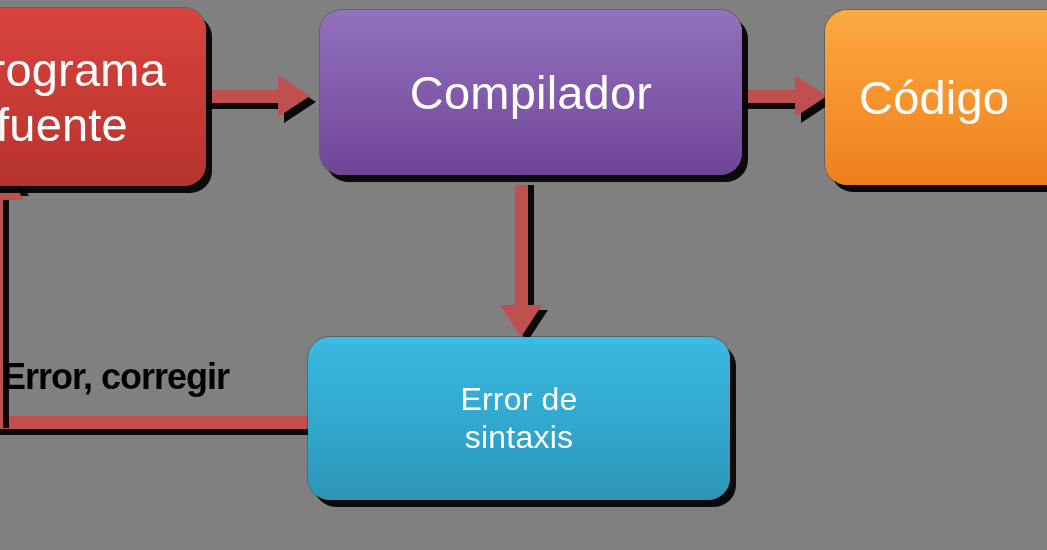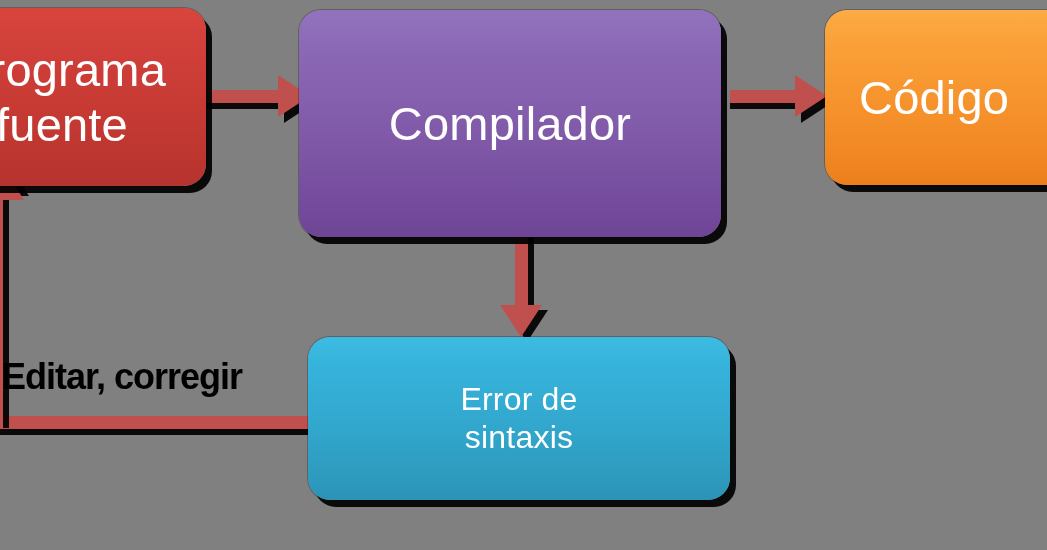--- a/index.html
+++ b/index.html
@@ -47,24 +47,24 @@
     width: 294px;
     height: 178px;
     font-size: 47px;
     background: linear-gradient(180deg,
         #d8453d 0%, #d2403a 18%, #c73a34 55%, #bb352f 88%, #b53430 100%);
     padding-left: 6px;
   }
 
   
   #node-compiler {
-    left: 299px;
+    left: 320px;
     top: 10px;
     width: 422px;
-    height: 227px;
+    height: 165px;
     font-size: 47px;
     background: linear-gradient(180deg,
         #9272bd 0%, #8a67b5 20%, #805aa9 55%, #73499b 90%, #6e4495 100%);
     align-items: center;
   }
 
   
   #node-object {
     left: 825px;
     top: 10px;
@@ -193,21 +193,21 @@
   <div class="conn shadow-h" id="arrow-compiler-object-shaft"></div>
   <div class="head head-right" id="arrow-compiler-object-head"></div>
 
   <div class="conn" id="arrow-compiler-error-shaft"></div>
   <div class="head head-down" id="arrow-compiler-error-head"></div>
 
   <div class="conn" id="feedback-horizontal"></div>
   <div class="conn" id="feedback-vertical"></div>
   <div class="head head-up" id="arrow-feedback-head"></div>
 
-  <div id="feedback-caption">Editar, corregir</div>
+  <div id="feedback-caption">Error, corregir</div>
 
   <div class="node" id="node-source">
     <span class="label">Programa
 fuente</span>
   </div>
 
   <div class="node" id="node-compiler">
     <span class="label">Compilador</span>
   </div>
 

